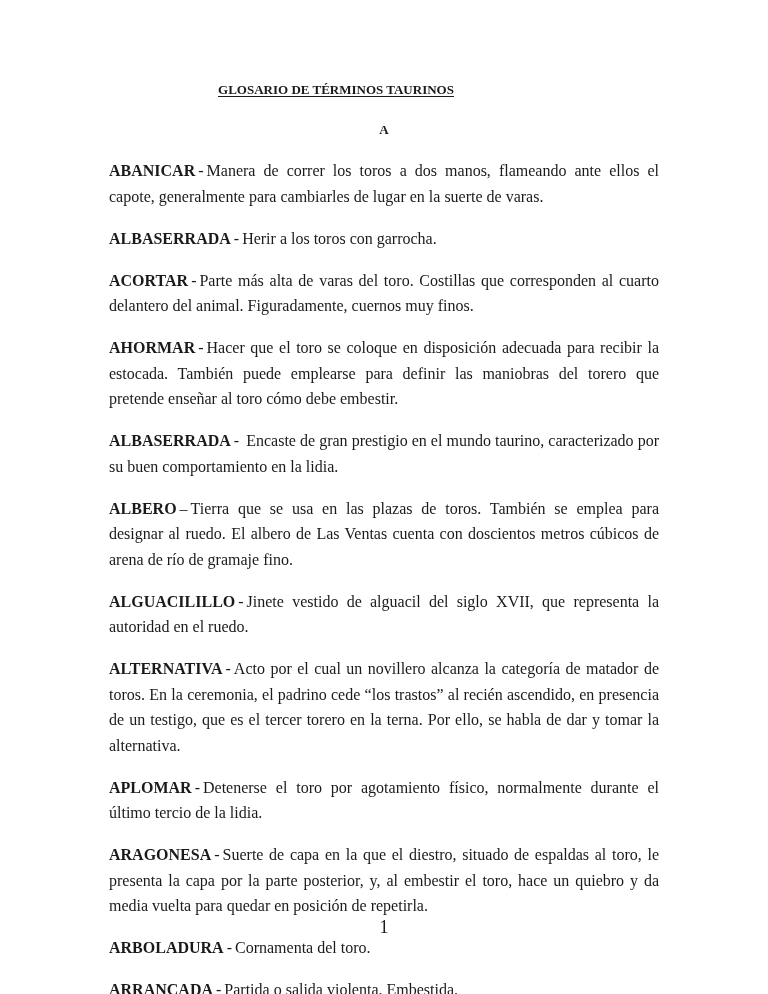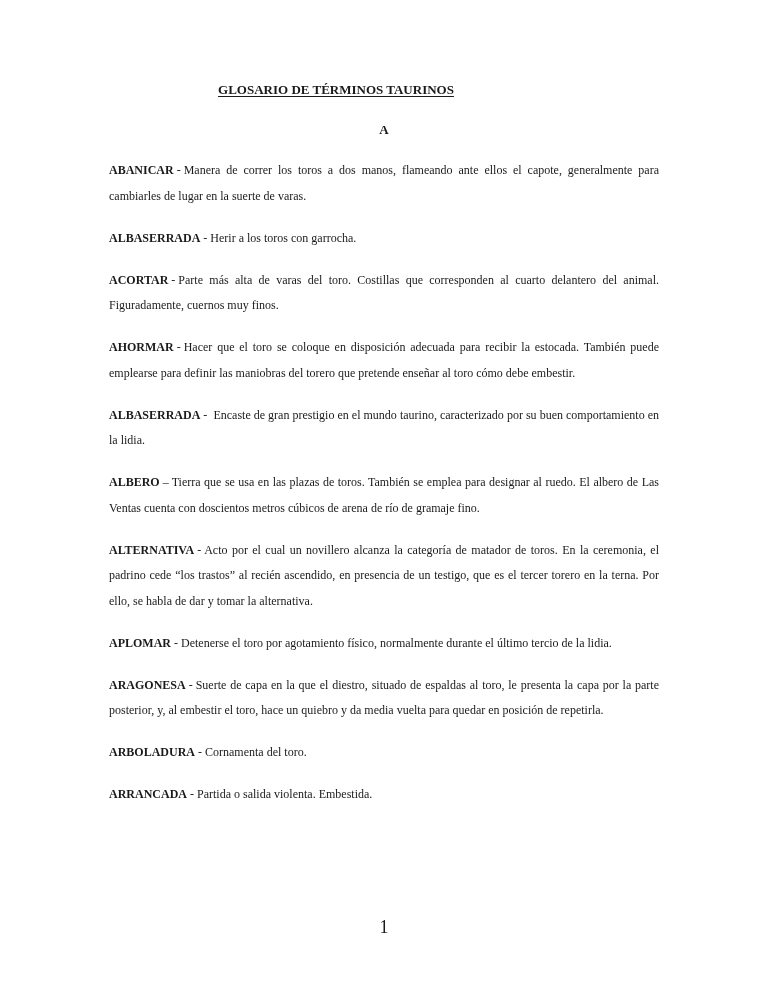--- a/index.html
+++ b/index.html
@@ -41,21 +41,21 @@
       font-weight: bold;
       font-size: 13px;
     }
     .entries {
       position: absolute;
       left: 109px;
       width: 550px;
       top: 158px;
     }
     .entry {
-      font-size: 12px;
+      font-size: 16px;
       line-height: 25.5px;
       text-align: justify;
       margin: 0 0 16.5px 0;
     }
     .term {
       font-weight: bold;
     }
     .sep {
       padding: 0 3px;
     }
@@ -75,20 +75,21 @@
   <div class="title">GLOSARIO DE TÉRMINOS TAURINOS</div>
   <div class="letter">A</div>
 
   <div class="entries">
     <p class="entry"><span class="term">ABANICAR</span><span class="sep">-</span><span>Manera de correr los toros a dos manos, flameando ante ellos el  capote, generalmente para cambiarles de lugar en la suerte de varas.</span></p>
     <p class="entry"><span class="term">ALBASERRADA</span><span class="sep">-</span><span>Herir a los toros con garrocha.</span></p>
     <p class="entry"><span class="term">ACORTAR</span><span class="sep">-</span><span>Parte más alta de varas del toro.  Costillas que corresponden al cuarto delantero del animal. Figuradamente, cuernos muy finos.</span></p>
     <p class="entry"><span class="term">AHORMAR</span><span class="sep">-</span><span>Hacer que el toro se coloque en disposición adecuada para recibir la estocada. También puede emplearse para definir las maniobras del torero que pretende enseñar al toro cómo debe embestir.</span></p>
     <p class="entry"><span class="term">ALBASERRADA</span><span class="sep">-</span><span> Encaste de gran prestigio en el mundo taurino, caracterizado por su buen comportamiento en la lidia.</span></p>
     <p class="entry"><span class="term">ALBERO</span><span class="sep">–</span><span>Tierra que se usa en las plazas de toros. También se emplea para designar al ruedo. El albero de Las Ventas cuenta con doscientos metros cúbicos de arena de río de gramaje fino.</span></p>
+    <p class="entry"><span class="term">ALGUACILILLO</span><span class="sep">-</span><span>Jinete vestido de alguacil del siglo XVII, que representa la autoridad en el ruedo.</span></p>
     <p class="entry"><span class="term">ALTERNATIVA</span><span class="sep">-</span><span>Acto por el cual un novillero alcanza la categoría de matador de toros. En la ceremonia, el padrino cede “los trastos” al recién ascendido, en presencia de un testigo, que es el tercer torero en la terna. Por ello, se habla de dar y tomar la alternativa.</span></p>
     <p class="entry"><span class="term">APLOMAR</span><span class="sep">-</span><span>Detenerse el toro por agotamiento físico, normalmente durante el último tercio de la lidia.</span></p>
     <p class="entry"><span class="term">ARAGONESA</span><span class="sep">-</span><span>Suerte de capa en la que el diestro, situado de espaldas al toro, le presenta la capa por la parte posterior, y, al embestir el toro, hace un quiebro y da media vuelta para quedar en posición de repetirla.</span></p>
     <p class="entry"><span class="term">ARBOLADURA</span><span class="sep">-</span><span>Cornamenta del toro.</span></p>
     <p class="entry"><span class="term">ARRANCADA</span><span class="sep">-</span><span>Partida o salida violenta. Embestida.</span></p>
   </div>
 
   <div class="page-number">1</div>
 </div>
 

